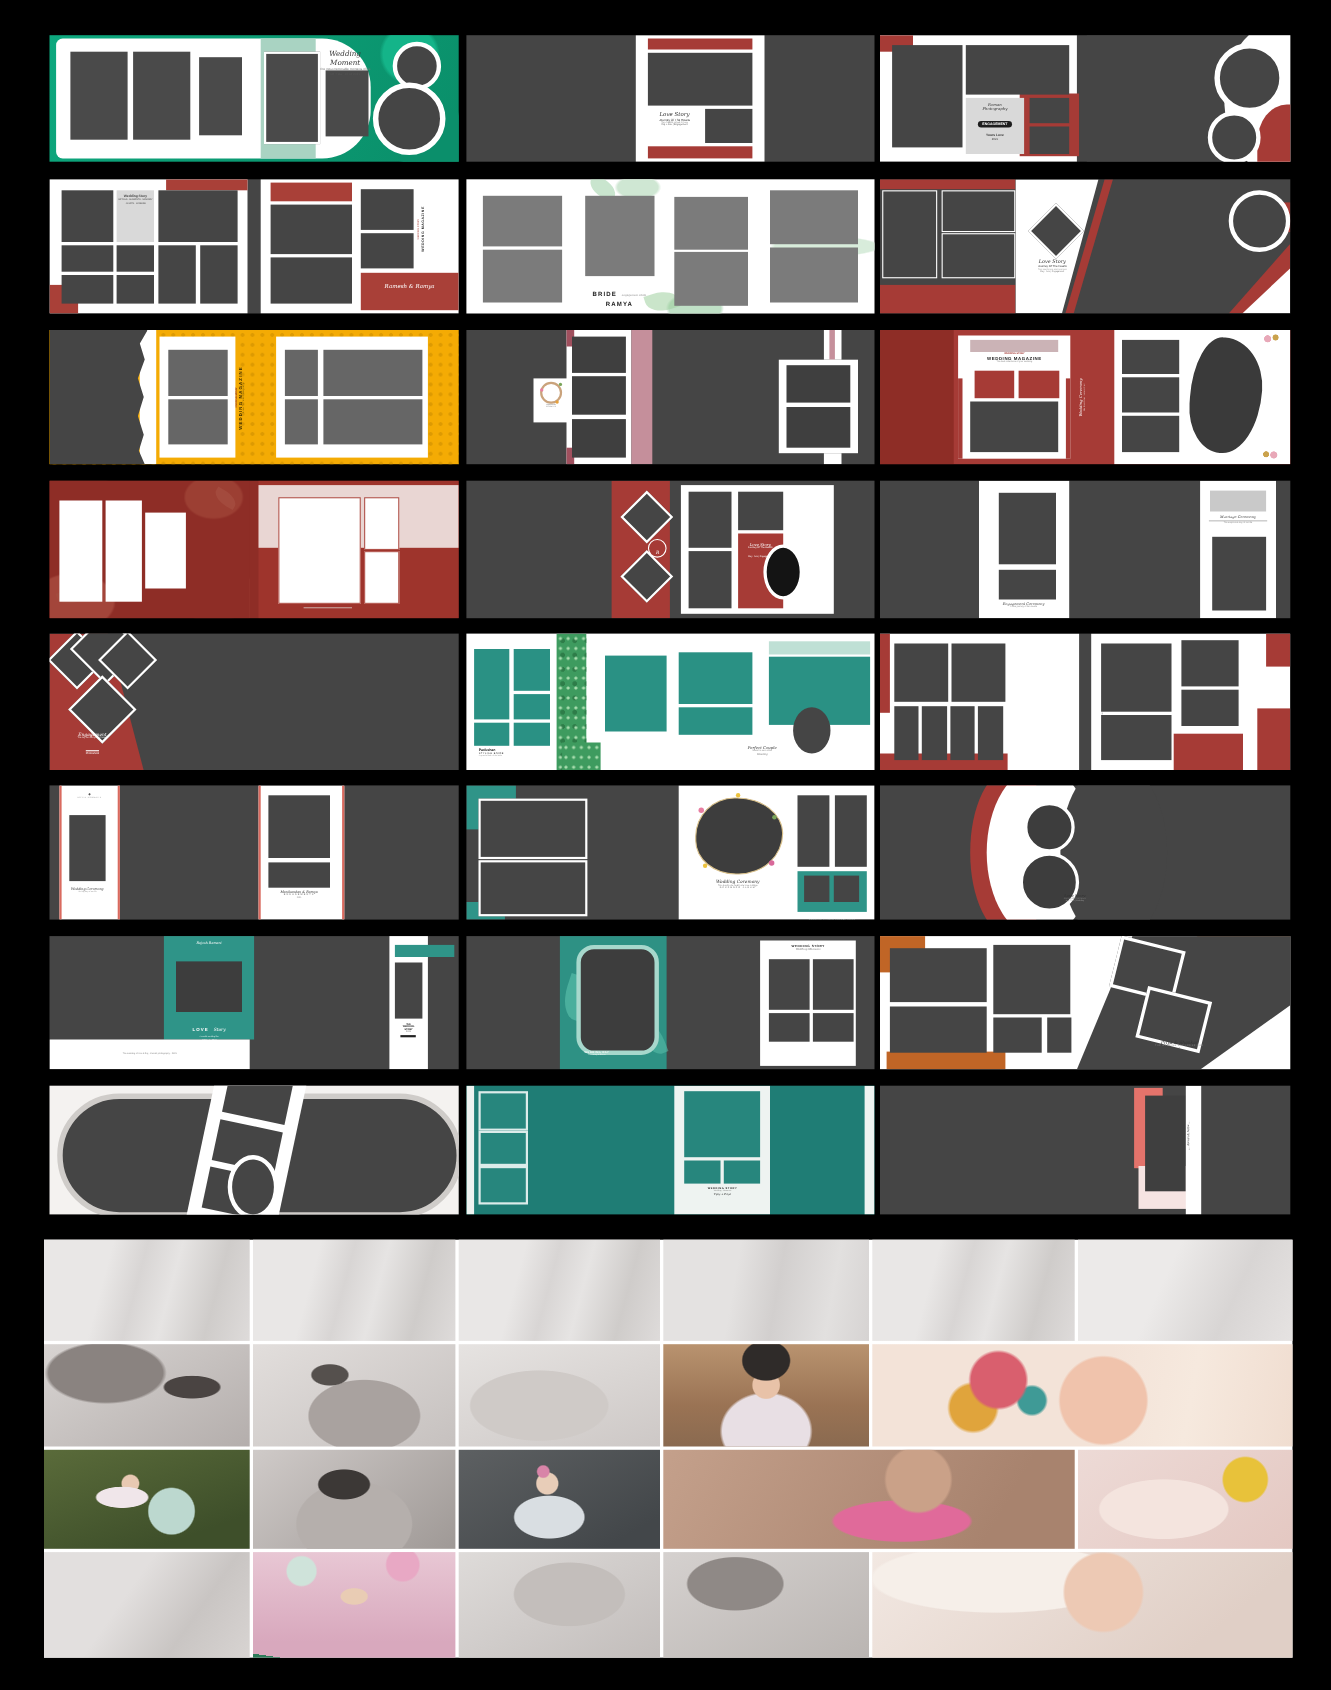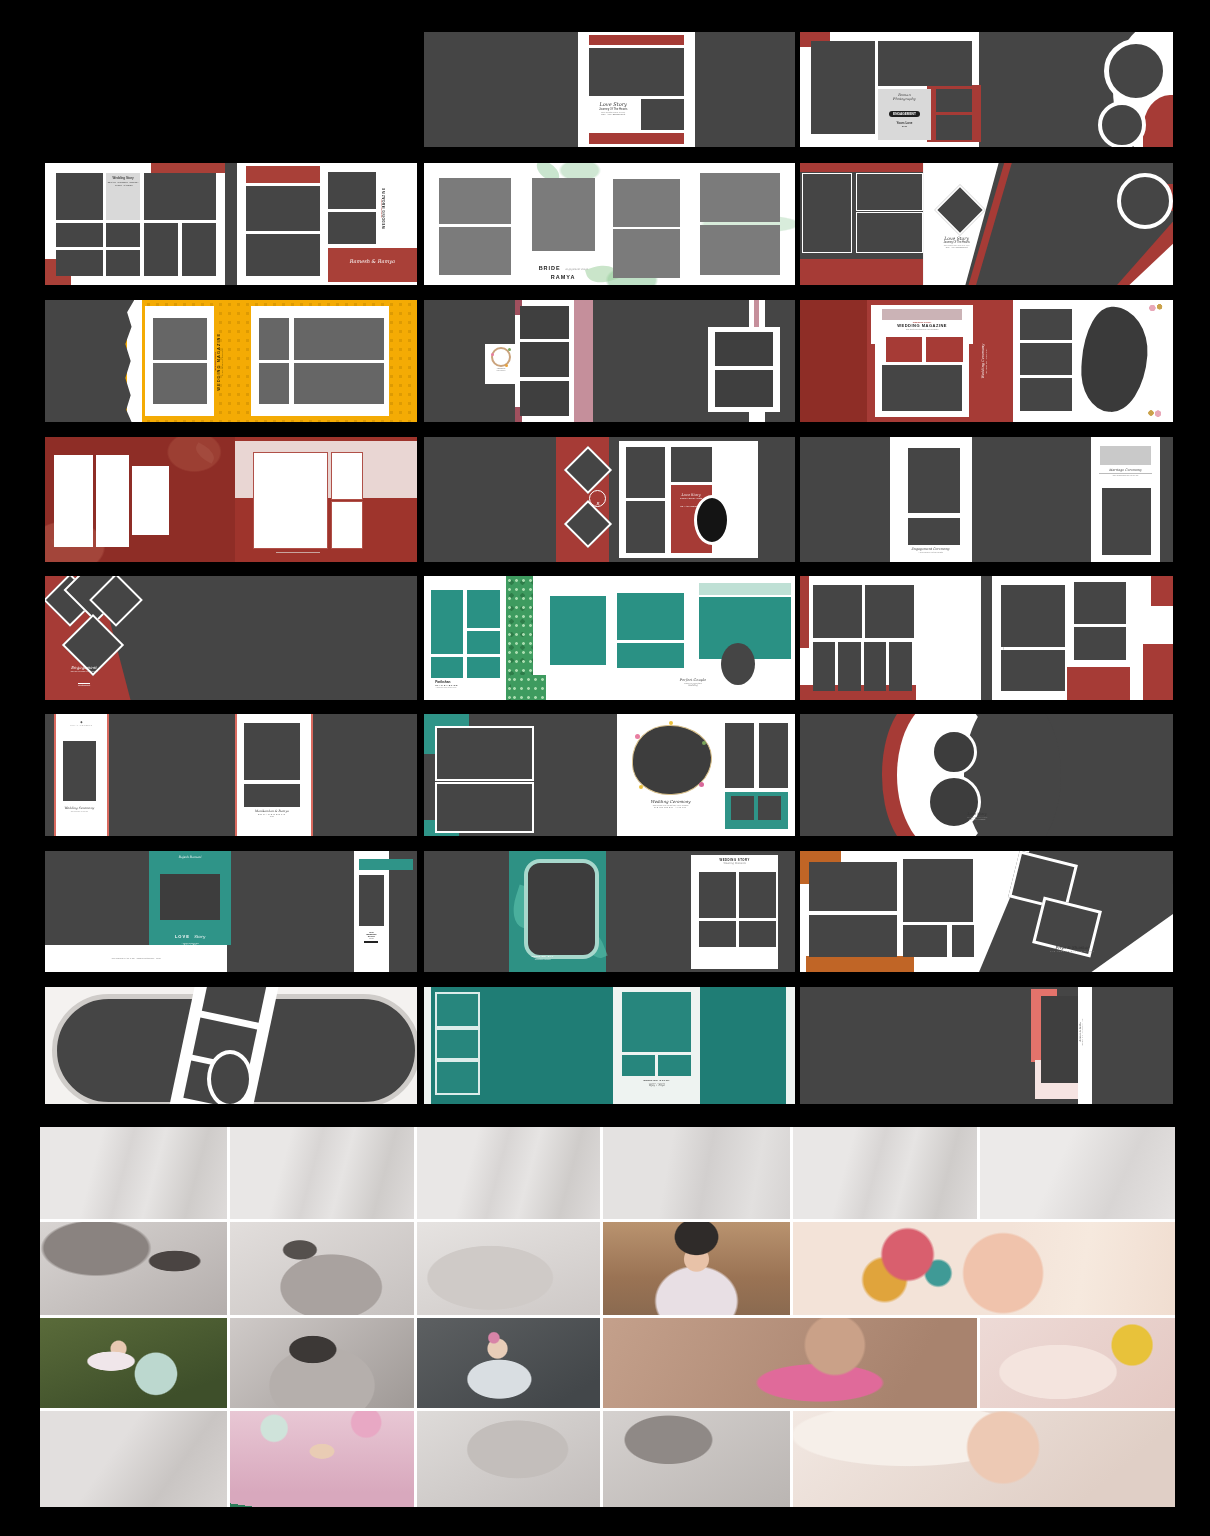--- a/index.html
+++ b/index.html
@@ -12,20 +12,36 @@
   .tc{text-align:center}
   .vt{writing-mode:vertical-rl;transform:rotate(180deg)}
   .bw{background:linear-gradient(105deg,#e9e7e6 0 30%,#d8d5d4 45%,#e6e4e3 60%,#cfccca 80%,#dedbda 100%)}
   .cell{position:relative}
 </style>
 </head>
 <body>
 
 <div id="stage">
 
+  <div class="c" style="left:45px;top:32px;width:372px;height:115px;background:radial-gradient(circle at 88% 15%,#14b489 0 7%,transparent 8%),radial-gradient(circle at 94% 85%,#0b8f6b 0 9%,transparent 10%),linear-gradient(120deg,#0da87e,#0a8e69)">
+    <div class="a w" style="left:1.5%;top:3%;width:77%;height:94%;border-radius:6px 44px 44px 6px"></div>
+    <div class="a" style="left:51.5%;top:3%;width:13.5%;height:94%;background:#a9d3c2"></div>
+    <div class="a p" style="left:5%;top:13%;width:14%;height:70%"></div>
+    <div class="a p" style="left:20.5%;top:13%;width:14%;height:70%"></div>
+    <div class="a p" style="left:36.5%;top:17%;width:10.5%;height:62%"></div>
+    <div class="a p" style="left:52.5%;top:13%;width:12.5%;height:70%;border:2px solid #fff"></div>
+    <div class="a p" style="left:67.5%;top:28%;width:10.5%;height:52%"></div>
+    <div class="a tc" style="left:65.5%;top:11%;width:13.5%;color:#333">
+      <span class="scr" style="display:block;font-size:6.5px">Wedding Moment</span>
+      <span style="display:block;font-size:2.8px;color:#777">The most memorable moments of life</span>
+      <span style="display:block;font-size:2.8px;color:#555">Ro + Ra · 12.04.2021</span>
+    </div>
+    <div class="a" style="left:84%;top:5%;width:36px;height:36px;border:4px solid #fff;border-radius:50%;background:#454545"></div>
+    <div class="a" style="left:79%;top:37%;width:56px;height:56px;border:5px solid #fff;border-radius:50%;background:#454545"></div>
+  </div>
 
   <div class="c" style="left:424px;top:32px;width:371px;height:115px">
     <div class="a w" style="left:41.5%;top:0;width:31.5%;height:100%"></div>
     <div class="a" style="left:44.5%;top:2.5%;width:25.5%;height:8.5%;background:#a63b36"></div>
     <div class="a" style="left:44.5%;top:88%;width:25.5%;height:9.5%;background:#a63b36"></div>
     <div class="a p" style="left:44.5%;top:13.5%;width:25.5%;height:42%;background:#454545"></div>
     <div class="a p" style="left:58.5%;top:58.5%;width:11.5%;height:27%;background:#454545"></div>
     <div class="a tc" style="left:44.5%;top:60%;width:13%;color:#333">
       <span class="scr" style="display:block;font-size:5px">Love Story</span>
       <span style="display:block;font-size:2.8px">Journey Of The Hearts</span>

